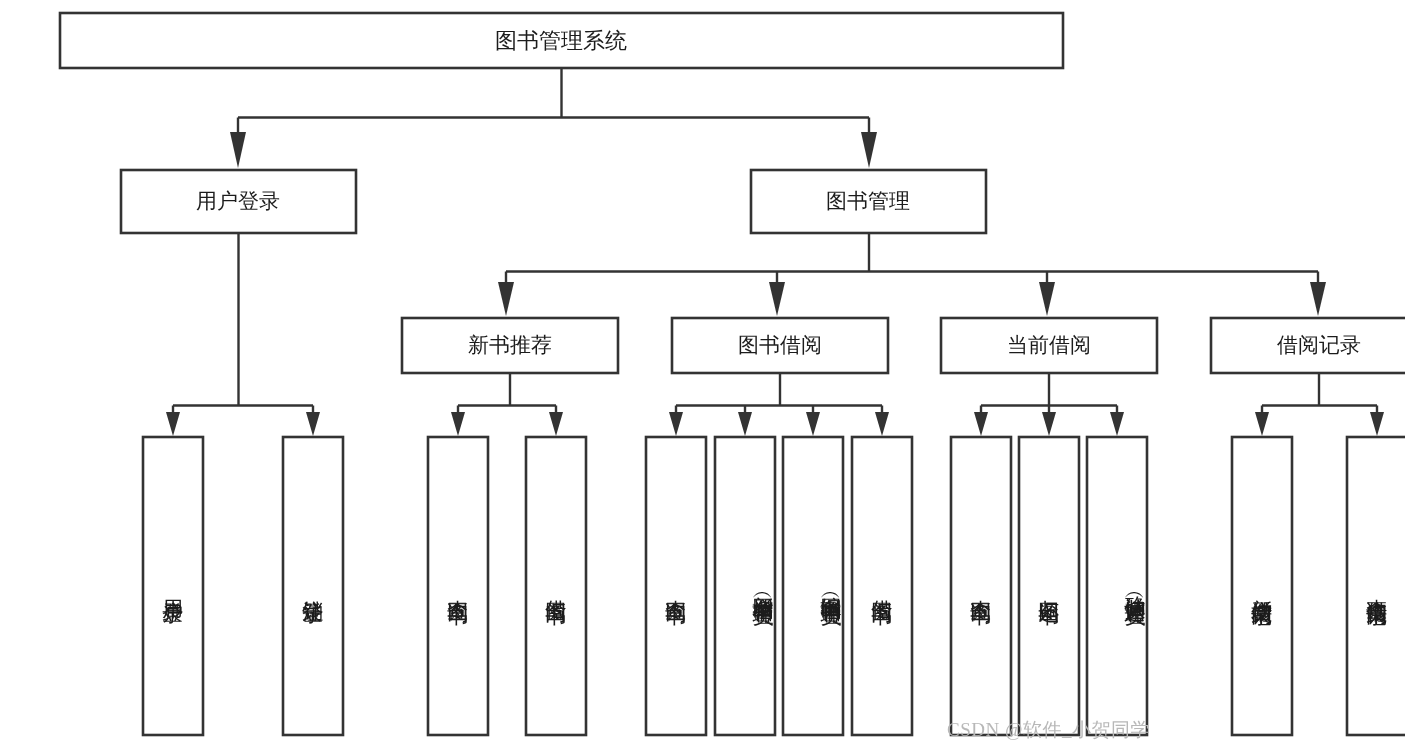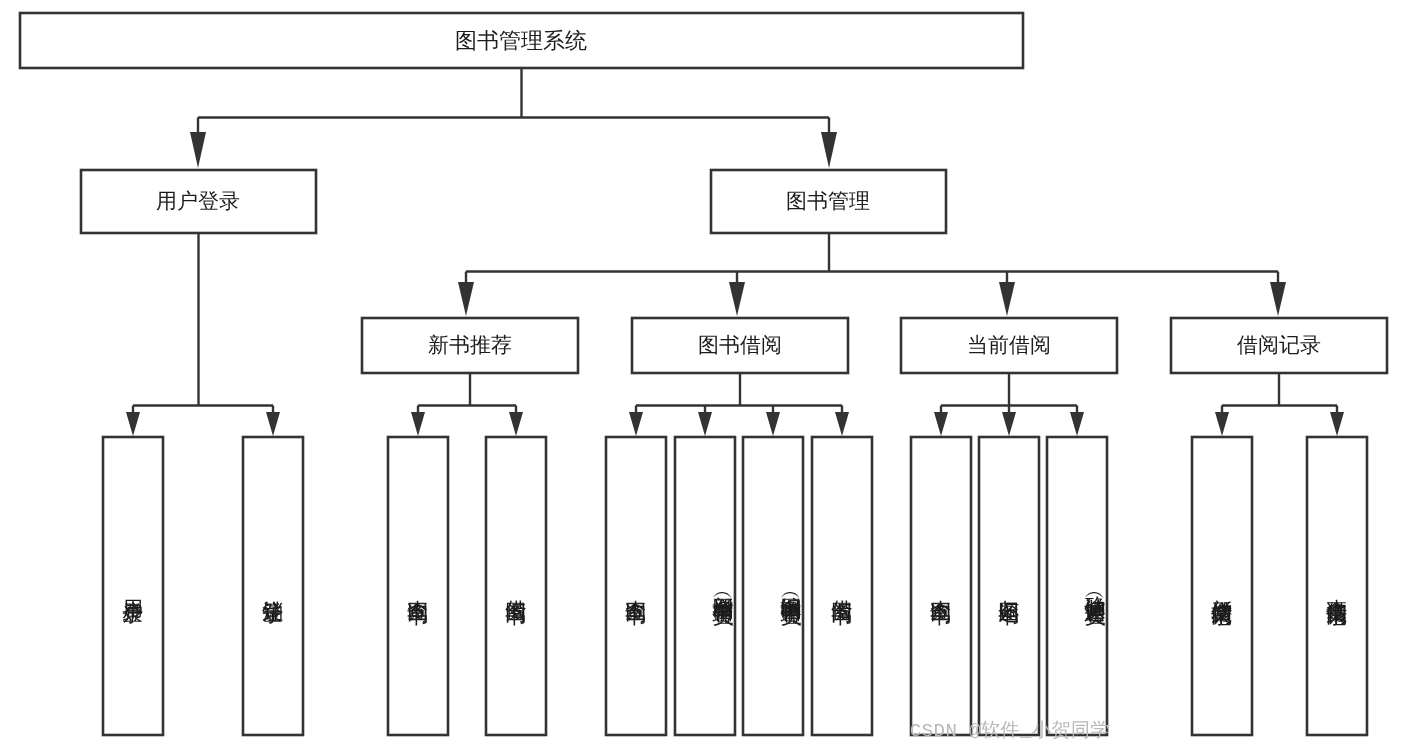--- a/index.html
+++ b/index.html
@@ -11,20 +11,21 @@
     width: 1405px;
     height: 747px;
     font-family: "Liberation Sans", "DejaVu Sans", sans-serif;
     overflow: hidden;
     position: relative;
   }
   #diagram-root {
     position: relative;
     width: 1116px;
     height: 747px;
+    margin-left: 40px;
   }
   svg.diagram-svg {
     position: absolute;
     top: 0;
     left: 0;
     width: 1405px;
     height: 747px;
   }
   .node-box {
     fill: #ffffff;
@@ -68,21 +69,21 @@
     letter-spacing: 1.5px;
     white-space: nowrap;
     text-align: center;
     pointer-events: none;
     user-select: none;
   }
   .watermark {
     position: absolute;
     right: 6px;
     bottom: 4px;
-    font-family: Liberation Mono, monospace;
+    font-family: Liberation Serif, serif;
     font-size: 19px;
     color: #b8b8b8;
     letter-spacing: 0.5px;
     white-space: nowrap;
     user-select: none;
     padding-left: 6px;
   }
 </style>
 </head>
 <body>

